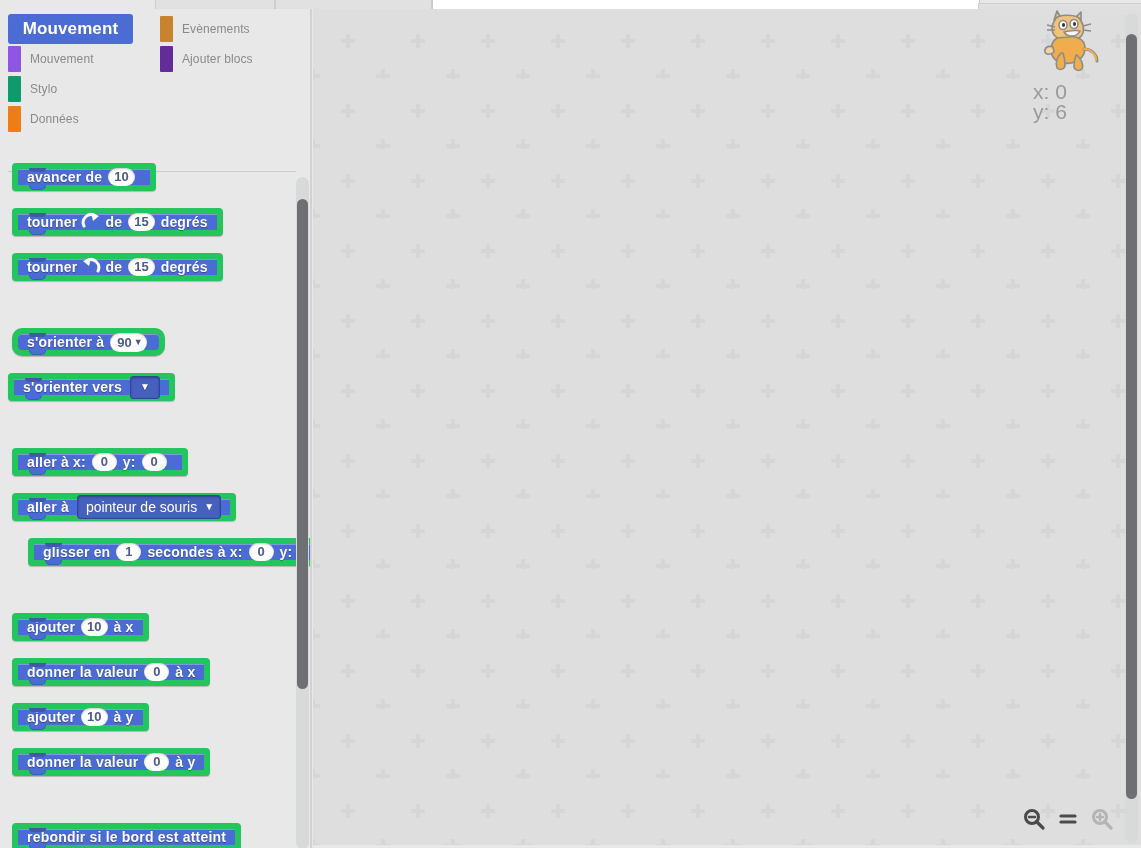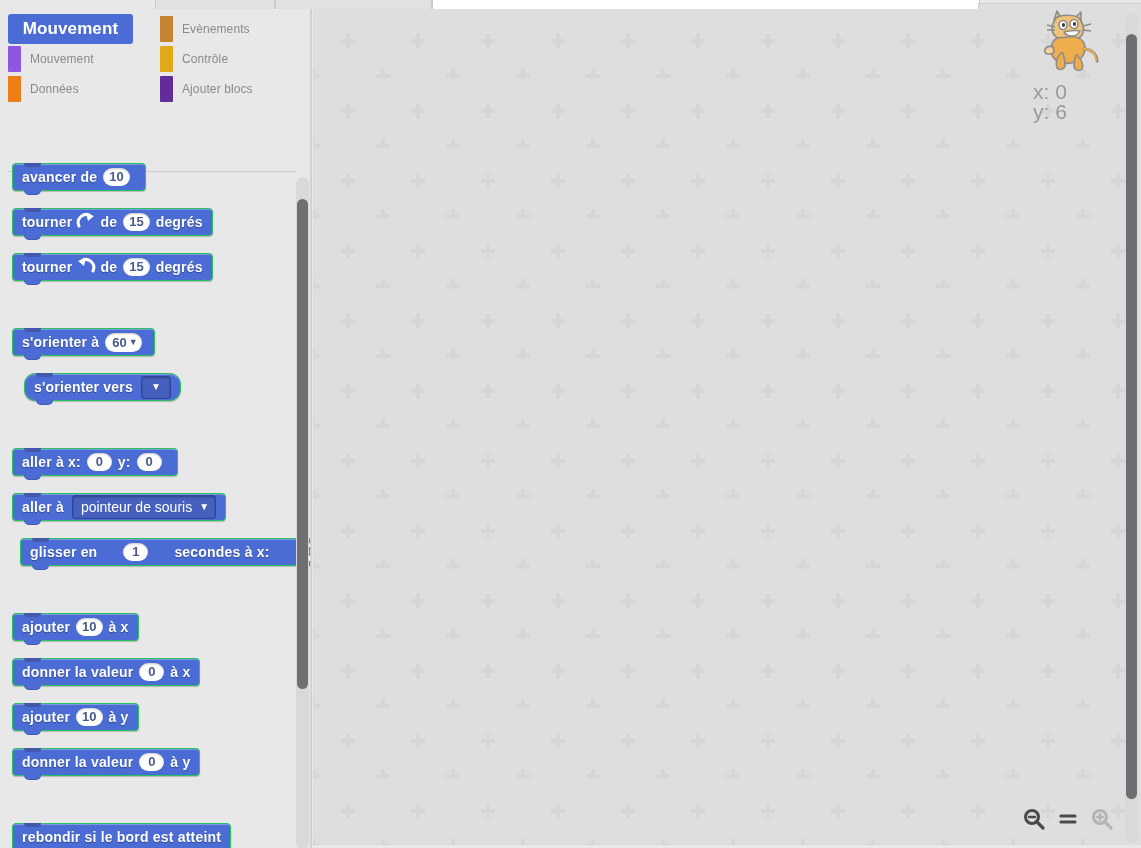--- a/index.html
+++ b/index.html
@@ -141,21 +141,21 @@
     position: absolute;
     left: 0;
     top: 0;
     width: 312px;
   }
 
   
   .blk {
     position: absolute;
     background: #4a6cd4;
-    border: 1px solid #22c55e;
+    border: 6px solid #22c55e;
     border-radius: 4px;
     box-shadow: inset 0 1px 0 rgba(255,255,255,0.30),
                 0 1px 1px rgba(0,0,0,0.22);
     display: flex;
     align-items: center;
     padding: 0 9px;
     height: 28px;
     box-sizing: border-box;
     cursor: pointer;
     white-space: nowrap;
@@ -418,33 +418,33 @@
       <div class="cat-col left">
         <div class="cat-item selected">
 
           <span class="cat-label">Mouvement</span>
         </div>
         <div class="cat-item">
           <span class="cat-swatch" style="background:#8f56e3"></span>
           <span class="cat-label">Mouvement</span>
         </div>
         <div class="cat-item">
+          <span class="cat-swatch" style="background:#0e9a6c"></span>
+          <span class="cat-label">Stylo</span>
+        </div>
+        <div class="cat-item">
           <span class="cat-swatch" style="background:#ee7d16"></span>
           <span class="cat-label">Données</span>
         </div>
       </div>
 
       <div class="cat-col right">
         <div class="cat-item">
           <span class="cat-swatch" style="background:#c88330"></span>
           <span class="cat-label">Evènements</span>
-        </div>
-        <div class="cat-item">
-          <span class="cat-swatch" style="background:#e1a91a"></span>
-          <span class="cat-label">Contrôle</span>
         </div>
         <div class="cat-item">
           <span class="cat-swatch" style="background:#632d99"></span>
           <span class="cat-label">Ajouter blocs</span>
         </div>
       </div>
     </div>
 
     <div class="cat-divider"></div>
 
@@ -475,29 +475,29 @@
             <svg width="20" height="17" viewBox="0 0 20 17">
               <path d="M17 14 A8 8 0 0 0 6 3.5" stroke="#ffffff" stroke-width="3" fill="none" stroke-linecap="round"></path>
               <path d="M10 1 L2 4 L8 9 Z" fill="#ffffff"></path>
             </svg>
           </span>
           <span class="blk-text">de</span>
           <span class="num-in">15</span>
           <span class="blk-text">degrés</span>
         </div>
 
-        <div class="blk" style="left:12px; top:165px;">
+        <div class="blk" style="left:12px; top:165px;border-radius:10px;">
           <span class="blk-text">s'orienter à</span>
           <span class="num-drop">
-            <span>60</span>
+            <span>90</span>
             <span class="arw">▼</span>
           </span>
         </div>
 
-        <div class="blk" style="left:24px; top:210px;border-radius:11px;">
+        <div class="blk" style="left:8px; top:210px;">
           <span class="blk-text">s'orienter vers</span>
           <span class="blue-drop">
             <span class="arw2">▼</span>
           </span>
         </div>
 
         <div class="blk" style="left:12px; top:285px;">
           <span class="blk-text">aller à  x:</span>
           <span class="num-in">0</span>
           <span class="blk-text">y:</span>
@@ -505,21 +505,21 @@
         </div>
 
         <div class="blk" style="left:12px; top:330px;">
           <span class="blk-text">aller à</span>
           <span class="blue-drop-wide">
             <span class="dtxt">pointeur de souris</span>
             <span class="arw2">▼</span>
           </span>
         </div>
 
-        <div class="blk" style="left:20px; top:375px; width:303px;gap:20px;">
+        <div class="blk" style="left:28px; top:375px; width:303px;">
           <span class="blk-text">glisser en</span>
           <span class="num-in">1</span>
           <span class="blk-text">secondes à  x:</span>
           <span class="num-in">0</span>
           <span class="blk-text">y:</span>
         </div>
 
         <div class="blk" style="left:12px; top:450px;">
           <span class="blk-text">ajouter</span>
           <span class="num-in">10</span>

